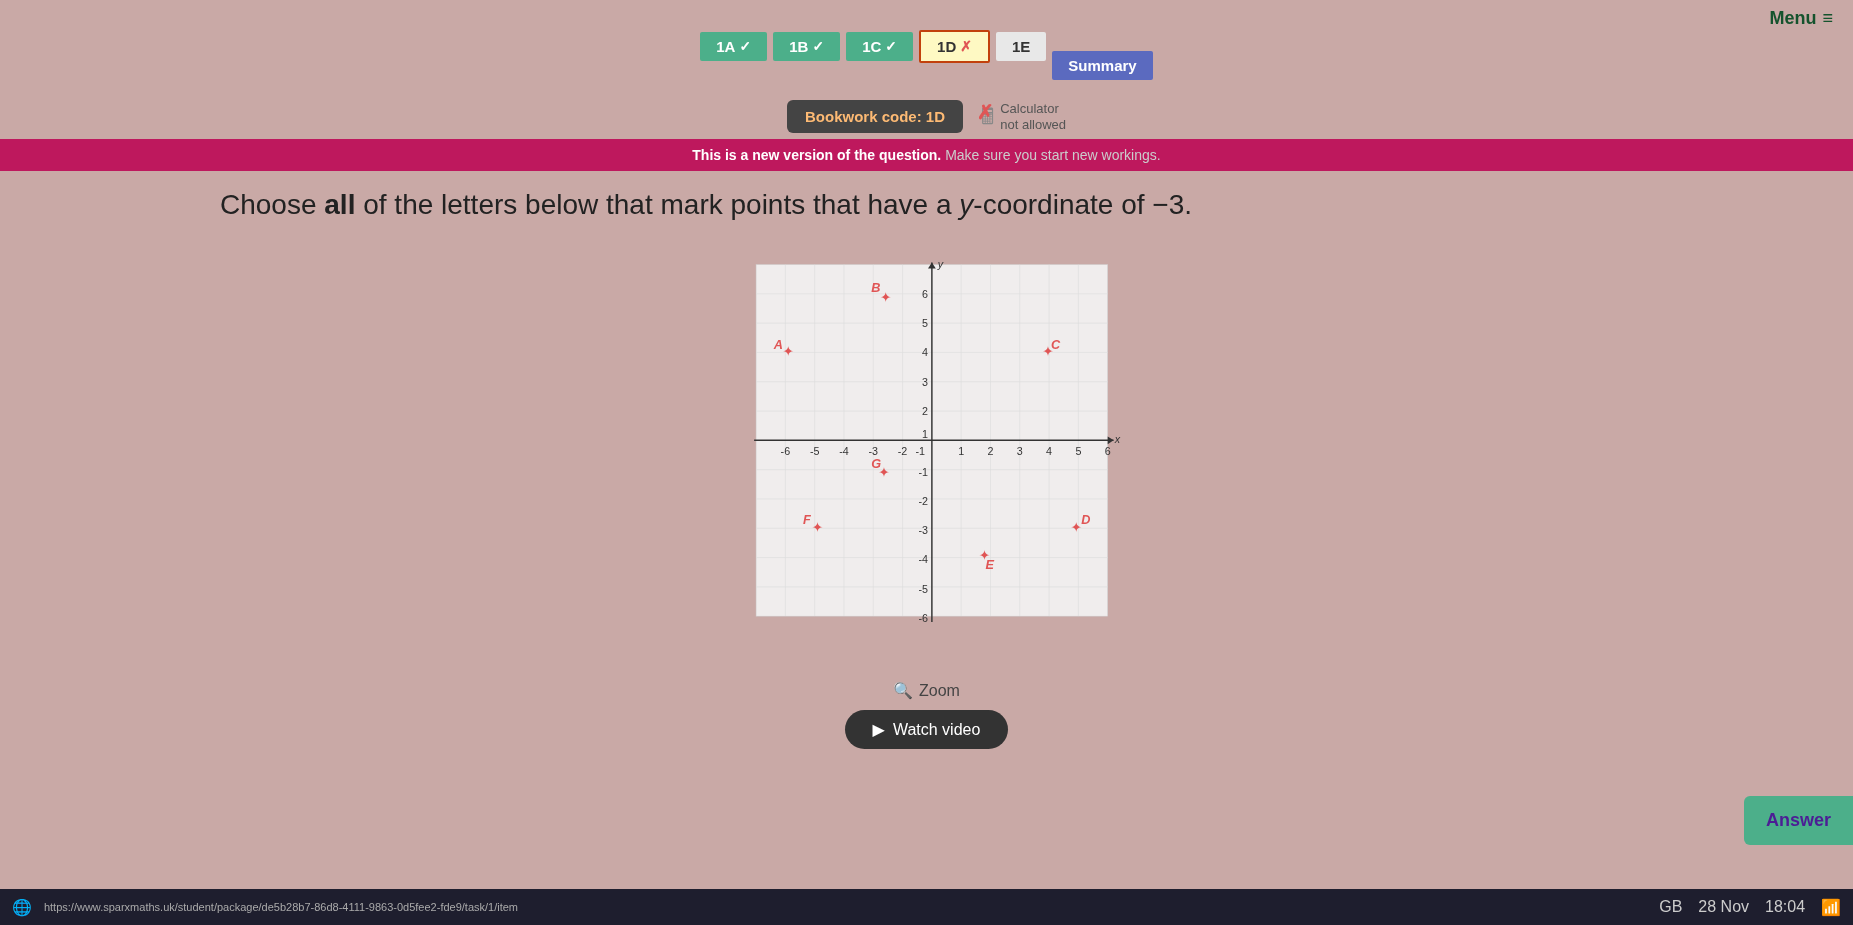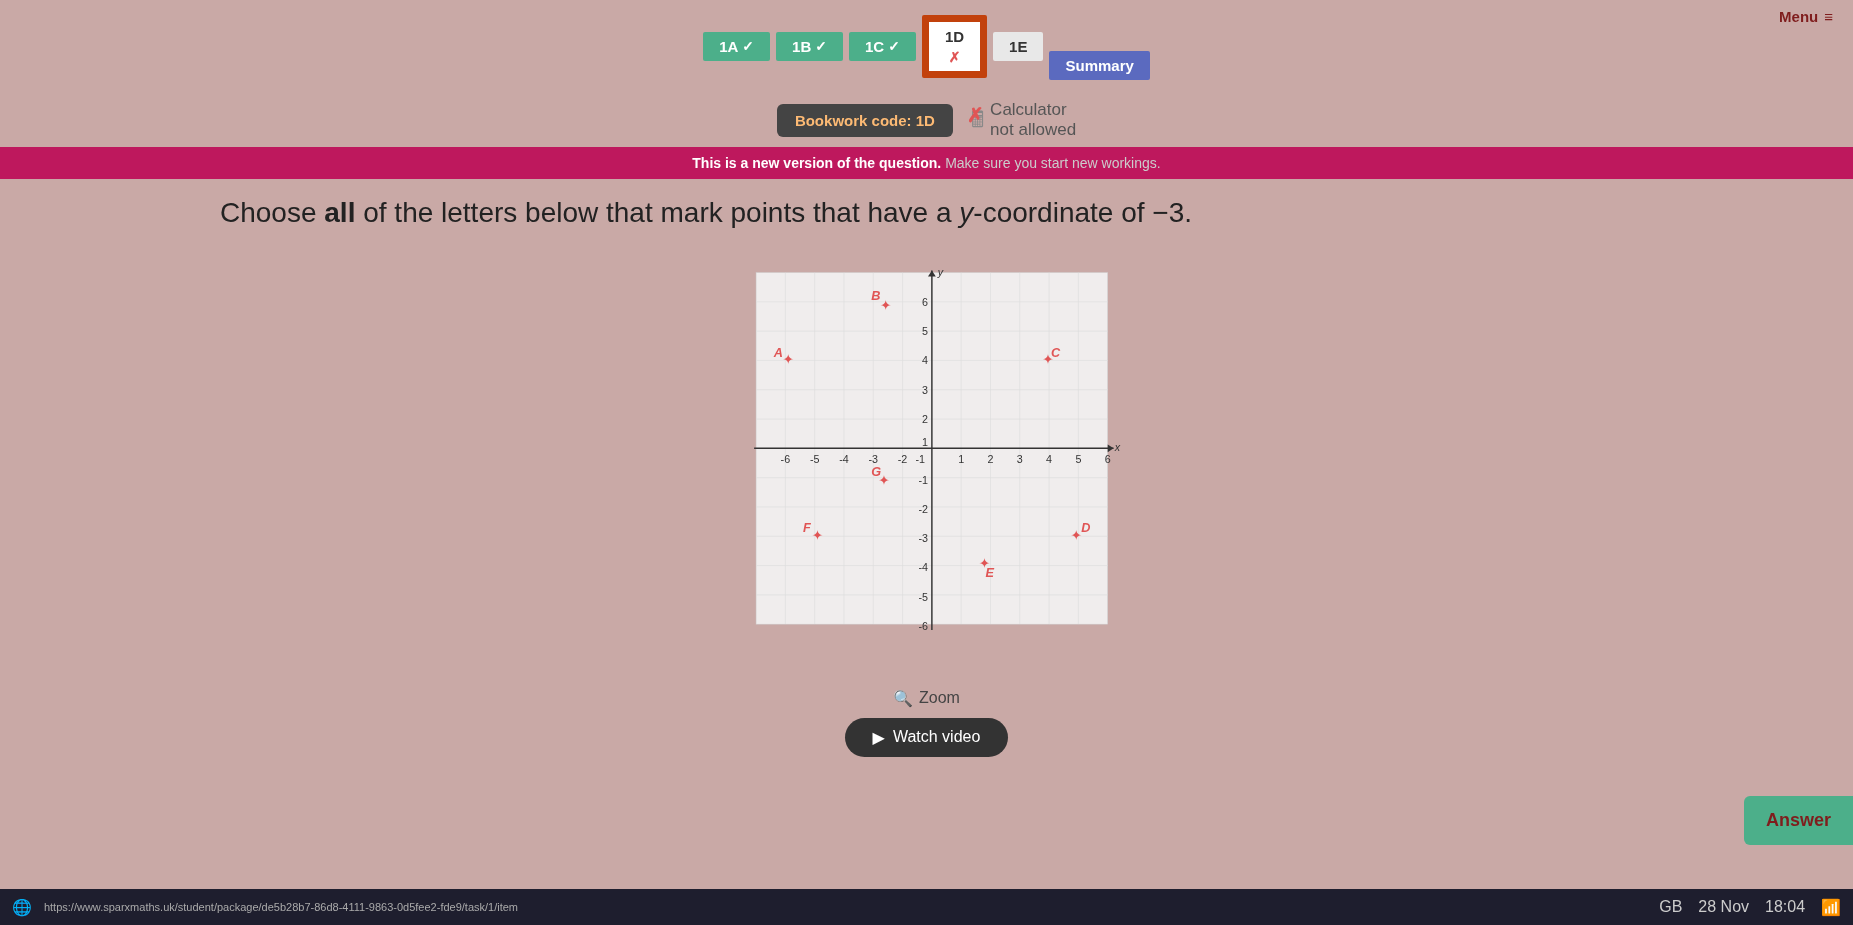--- a/index.html
+++ b/index.html
@@ -31,24 +31,23 @@
       font-size: 15px;
       font-weight: 600;
       cursor: pointer;
       border: none;
     }
     .nav-tab.completed {
       background: #4caf8a;
       color: white;
     }
     .nav-tab.active-wrong {
-      background: #ffffff;
+      background: #fef9c3;
       color: #333;
-      border: 7px solid #c2410c;
-      flex-direction: column;
+      border: 2px solid #c2410c;
     }
     .nav-tab.plain {
       background: #e8e8e8;
       color: #333;
     }
     .nav-tab.summary {
       background: #5b6abf;
       color: white;
       margin-top: 39px;
     }
@@ -86,21 +85,21 @@
     }
     .calc-x {
       color: #e05555;
       font-size: 20px;
       font-weight: bold;
       position: absolute;
       top: -4px;
       left: -4px;
     }
     .calc-text {
-      font-size: 17px;
+      font-size: 13px;
       color: #555;
       line-height: 1.2;
     }
     .calc-text .line { display: block; }
 
     
     .new-version-banner {
       background: #be185d;
       color: #ccc;
       text-align: center;
@@ -171,21 +170,21 @@
       align-items: center;
       gap: 8px;
     }
 
     
     .answer-btn {
       position: fixed;
       bottom: 80px;
       right: 0;
       background: #4caf8a;
-      color: #7f1d1d;
+      color: #4c1d95;
       border: none;
       padding: 14px 22px;
       font-size: 18px;
       font-weight: bold;
       cursor: pointer;
       border-radius: 6px 0 0 6px;
     }
 
     
     .taskbar {
@@ -214,22 +213,22 @@
       margin-left: auto;
       color: #ccc;
       font-size: 16px;
     }
 
     
     .top-right-menu {
       position: absolute;
       top: 8px;
       right: 20px;
-      color: #7f1d1d;
-      font-size: 15px;
+      color: #14532d;
+      font-size: 18px;
       font-weight: bold;
       display: flex;
       align-items: center;
       gap: 6px;
       cursor: pointer;
     }
 
     .point-label {
       font-size: 13px;
       font-weight: bold;

